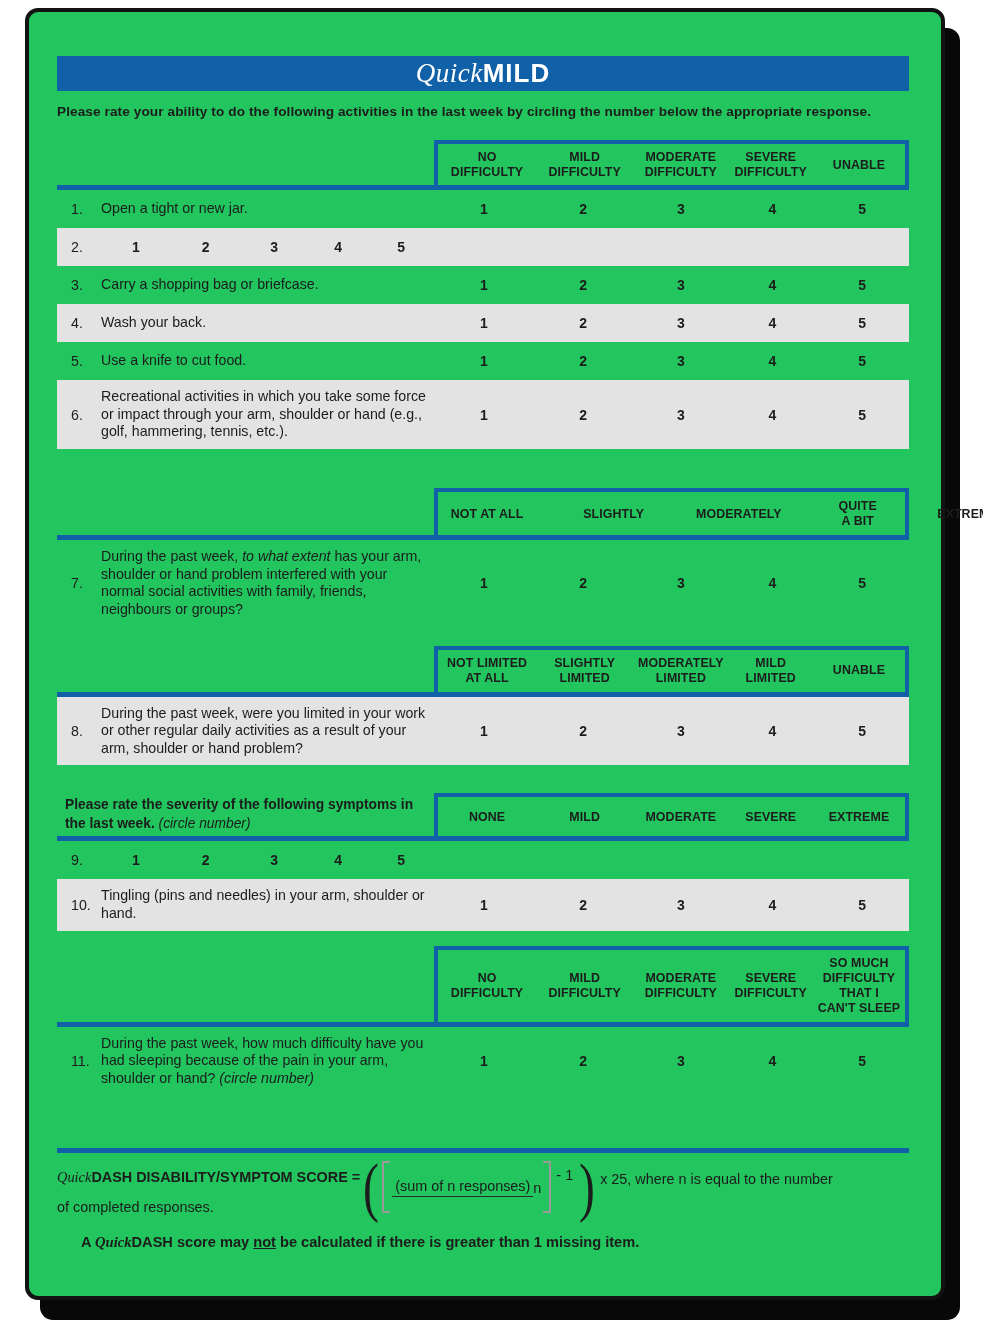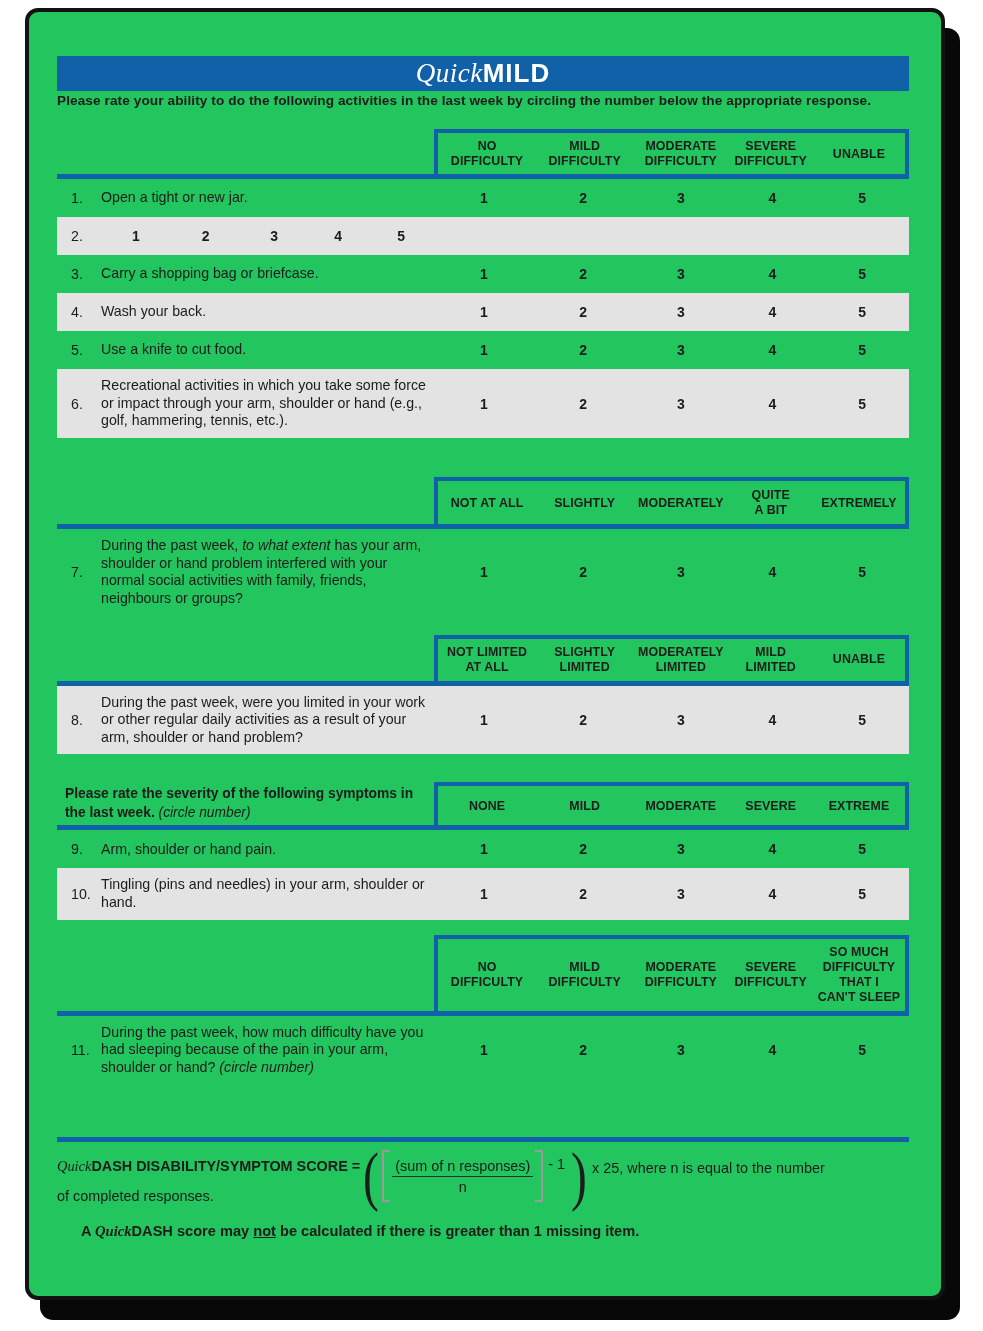--- a/index.html
+++ b/index.html
@@ -12,36 +12,36 @@
     box-shadow:15px 20px 0 0 #080808; }
   .content{ width:100%; height:100%; padding:0 32px 0 28px; }
 
   
   .titlebar{ margin-top:44px; height:35px; background:var(--blue);
     display:flex; align-items:center; justify-content:center; }
   .t-quick{ color:#fff; font-family:"Liberation Serif", serif; font-style:italic;
     font-size:27px; font-weight:500; letter-spacing:.5px; }
   .t-dash{ color:#fff; font-size:26px; font-weight:800; letter-spacing:1px; }
 
-  .instruction{ margin-top:2px; font-size:13.6px; font-weight:700; letter-spacing:.1px; }
+  .instruction{ margin-top:13px; font-size:13.6px; font-weight:700; letter-spacing:.1px; }
 
   
   .qsection{ width:852px; }
   .scale-wrap{ display:flex; align-items:center; }
   .spacer{ width:377px; flex:none; display:flex; align-items:center; }
   .scale-box{ width:475px; flex:none; border:4px solid var(--blue); border-bottom:none;
     display:grid; grid-template-columns:21% 20.8% 20.4% 18.1% 19.7%;
     align-items:center; padding:6px 0 5px 0; }
   .scale-col{ text-align:center; font-size:12.4px; font-weight:700; line-height:1.22;
     letter-spacing:.1px; }
   .blue-rule{ width:852px; height:5px; background:var(--blue); }
   .rows{ width:852px; }
 
   .s0{ margin-top:21px; }  .s0 .scale-box{ min-height:43px; }
-  .s1{ margin-top:39px; }  .s1 .scale-box{ min-height:47px; }
+  .s1{ margin-top:39px; }  .s1 .scale-box{ min-height:47px;gap:29px; }
   .s2{ margin-top:19px; }  .s2 .scale-box{ min-height:46px; }
   .s3{ margin-top:28px; }  .s3 .scale-box{ min-height:43px; }
   .s4{ margin-top:15px; }  .s4 .scale-box{ min-height:76px; }
 
   .sec-prompt{ font-size:13.8px; font-weight:700; line-height:1.35;
     padding-left:8px; padding-right:14px; }
   .sec-prompt .it{ font-weight:400; }
 
   
   .q-row{ display:grid; grid-template-columns:44px 333px 475px; align-items:center;
@@ -62,21 +62,21 @@
   .score-rule{ margin-top:53px; width:852px; height:5px; background:var(--blue); }
   .formula{ margin-top:16px; display:flex; align-items:flex-start; font-size:14.4px; }
   .f-left .line1{ white-space:nowrap;text-align:center; }
   .f-left .line2{ margin-top:13px; }
   .f-mid{ display:flex; align-items:center; height:66px; margin-top:-15px; }
   .paren{ font-family:"Liberation Serif", serif; font-size:66px; font-weight:400;
     line-height:60px; display:block; transform:scaleX(.72); }
   .brk{ width:8px; height:52px; flex:none; border:2px solid #9a9a9a; }
   .brk-l{ border-right:none; margin-right:2px; }
   .brk-r{ border-left:none; margin-left:2px; }
-  .frac{ display:flex; flex-direction:column; align-items:center; }
+  .frac{ display:flex; align-items:center; }
   .frac .num{ border-bottom:1.6px solid #2a2a2a; padding:0 3px 2px 3px; }
   .frac .den{ padding-top:2px; }
   .minus{ margin:0 3px 24px 5px; }
   .f-tail{ margin-top:2px; margin-left:2px; }
 
   .note{ margin-top:14px; font-size:14.6px;margin-left:24px; }
 </style>
 </head>
 <body>
 
@@ -285,21 +285,20 @@
               </div>
               <div class="scale-col">
                 <div>EXTREME</div>
               </div>
             </div>
         </div>
         <div class="blue-rule"></div>
         <div class="rows">
             <div class="q-row">
               <div class="q-num">9.</div>
-              <div class="q-text"><span>Arm, shoulder or hand pain.</span></div>
               <div class="answers">
                 <div class="ans">1</div>
                 <div class="ans">2</div>
                 <div class="ans">3</div>
                 <div class="ans">4</div>
                 <div class="ans">5</div>
               </div>
             </div>
             <div class="q-row shaded">
               <div class="q-num">10.</div>

